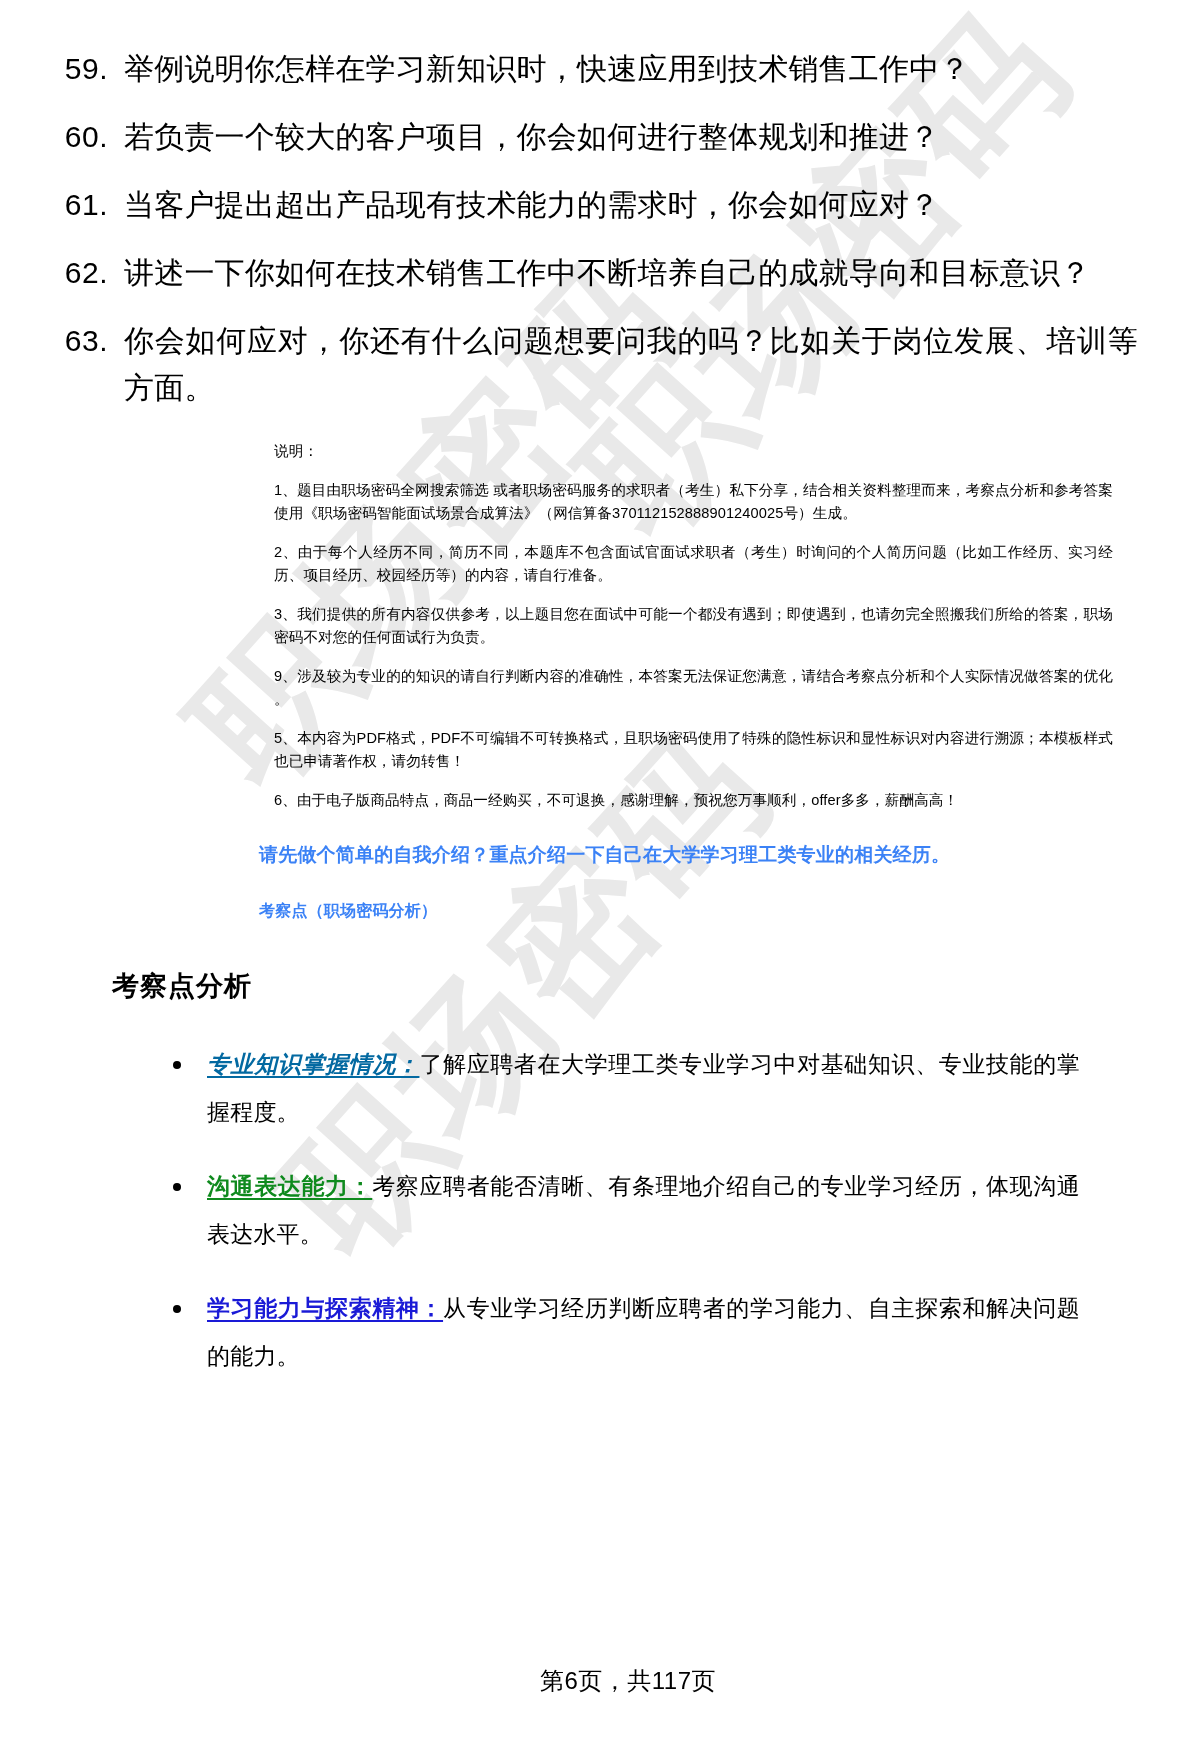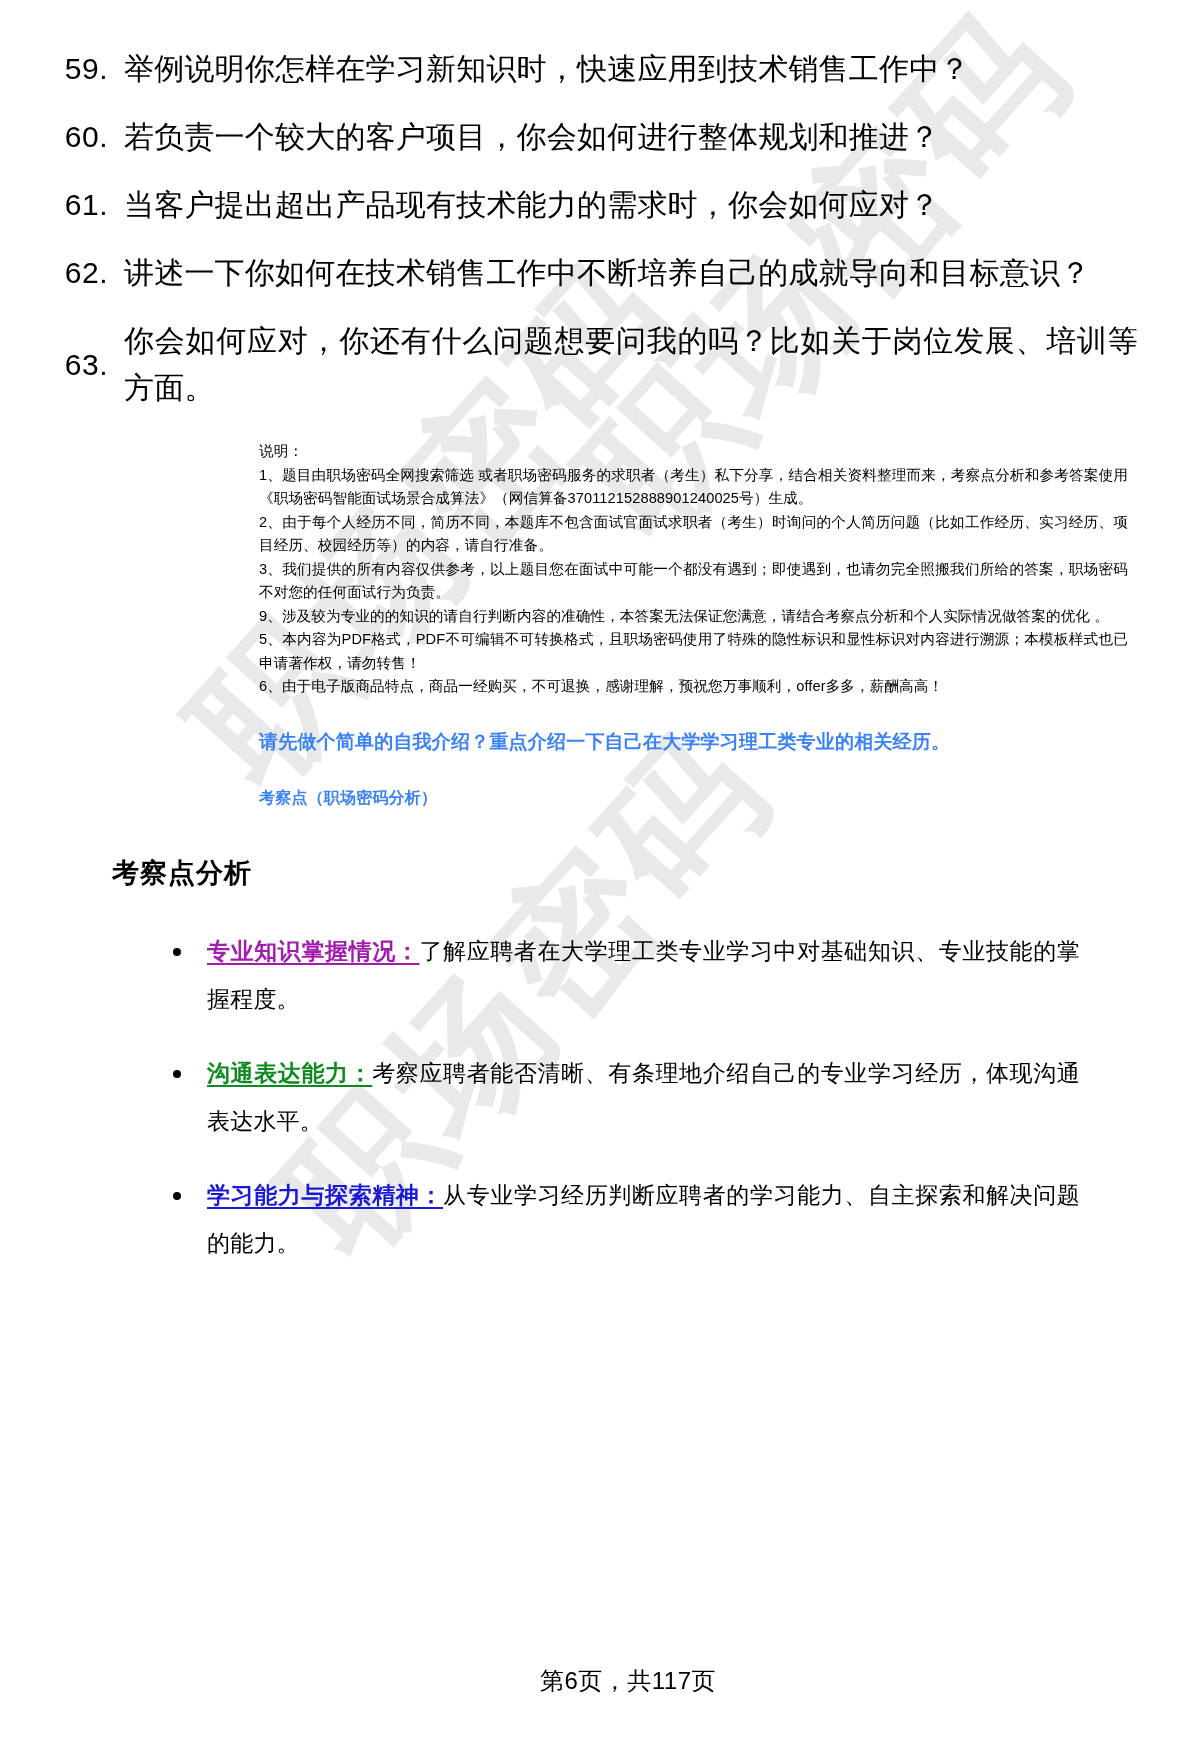--- a/index.html
+++ b/index.html
@@ -50,21 +50,21 @@
   }
 
   
   .q-list {
     margin: 0;
     padding: 0;
     list-style: none;
   }
   .q-item {
     display: flex;
-    align-items: center;
+    align-items: flex-start;
     margin-bottom: 21px;
   }
   .q-num {
     flex: 0 0 auto;
     width: 72px;
     font-size: 30px;
     line-height: 47px;
     text-align: right;
     padding-right: 16px;
     box-sizing: border-box;
@@ -81,21 +81,21 @@
   
   .note {
     margin-top: 29px;
     padding-left: 207px;
     padding-right: 10px;
     font-size: 14.6px;
     line-height: 23.5px;
     text-align: justify;
     letter-spacing: 0.1px;
   }
-  .note p { margin: 0; }
+  .note p { margin: 15px; }
 
   
   .red-heading {
     padding-left: 207px;
     color: #3b82f6;
     font-weight: bold;
     font-size: 19px;
     line-height: 30px;
     margin-top: 28px;
     letter-spacing: 0.2px;
@@ -136,21 +136,21 @@
     width: 8px;
     height: 8px;
     border-radius: 50%;
     background: #000;
   }
   .b-label {
     font-weight: bold;
     text-decoration: underline;
     text-underline-offset: 4px;
   }
-  .c-red   { color: #a21caf; }
+  .c-red   { color: #0369a1; font-style: italic; }
   .c-blue  { color: #1a1ad6; }
   .c-green { color: #0f8a1e; }
 
   
   .footer {
     position: absolute;
     left: 0;
     bottom: 58px;
     width: 1200px;
     text-align: center;

